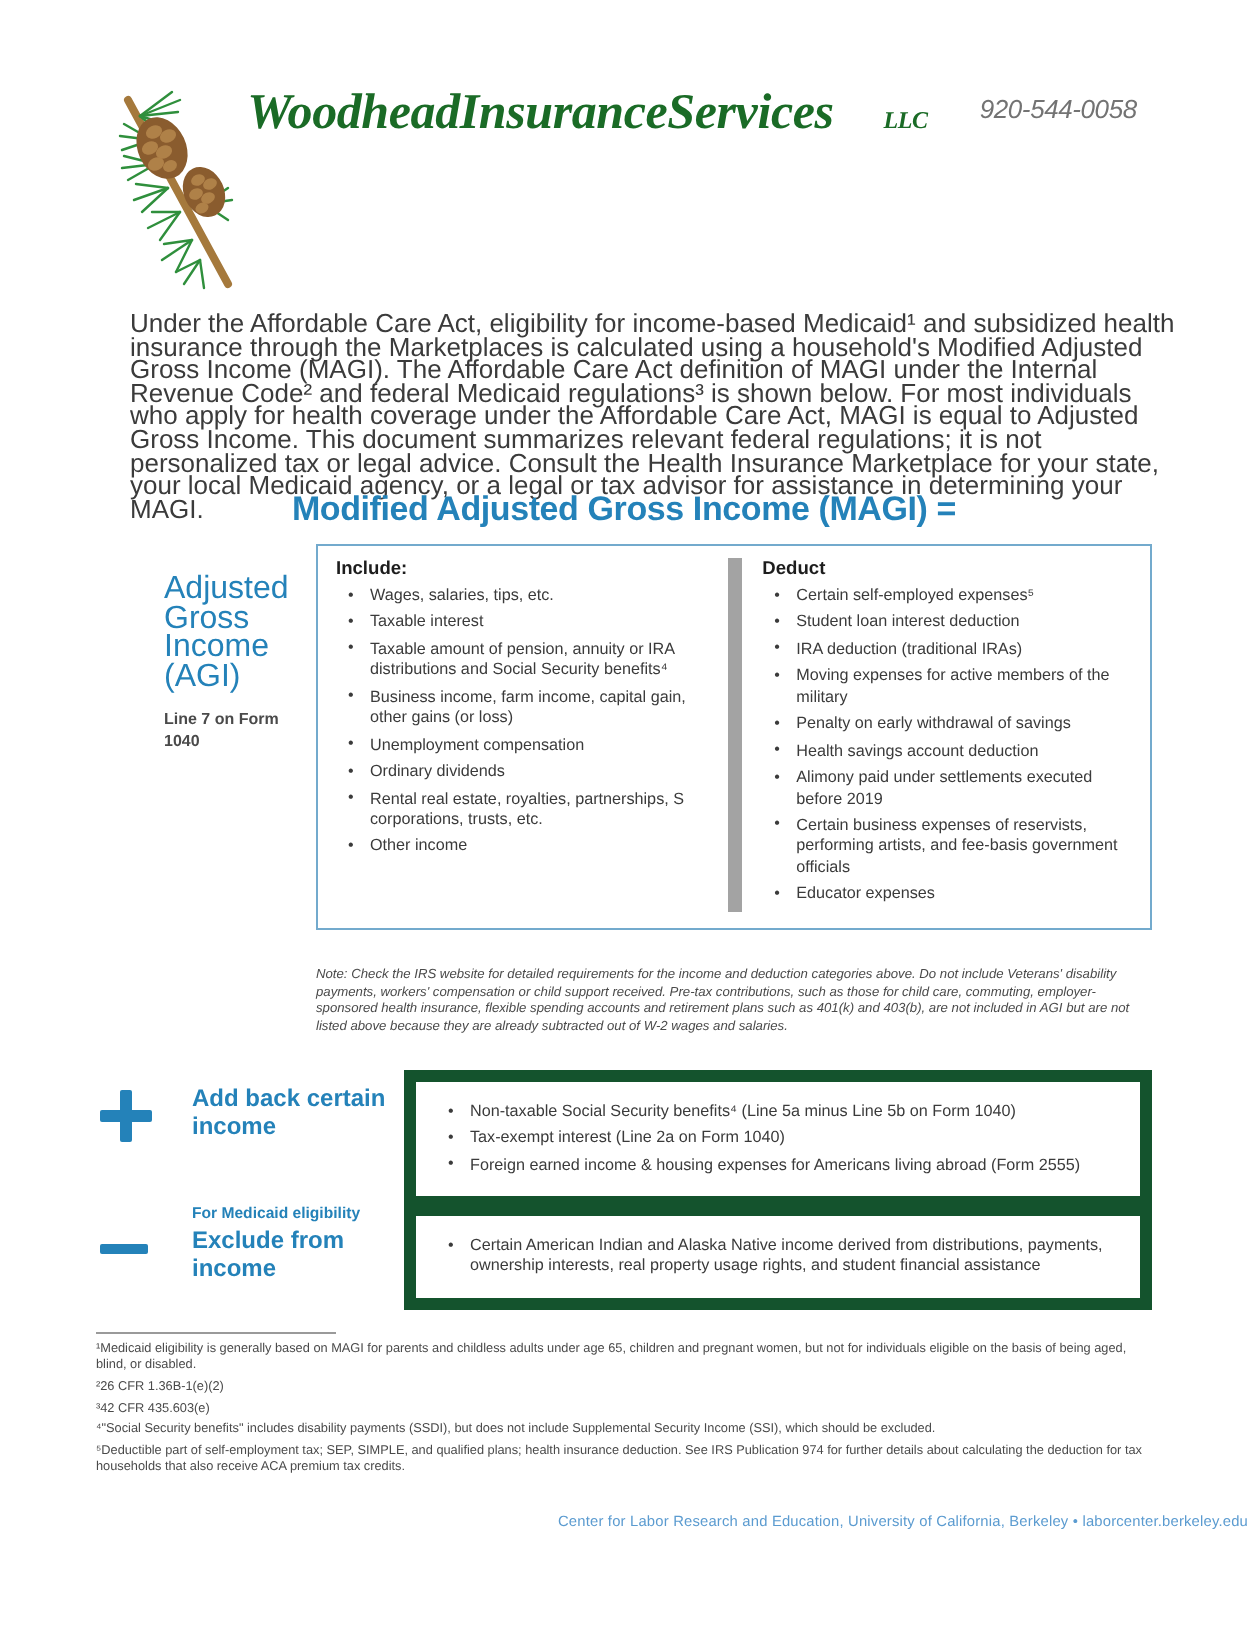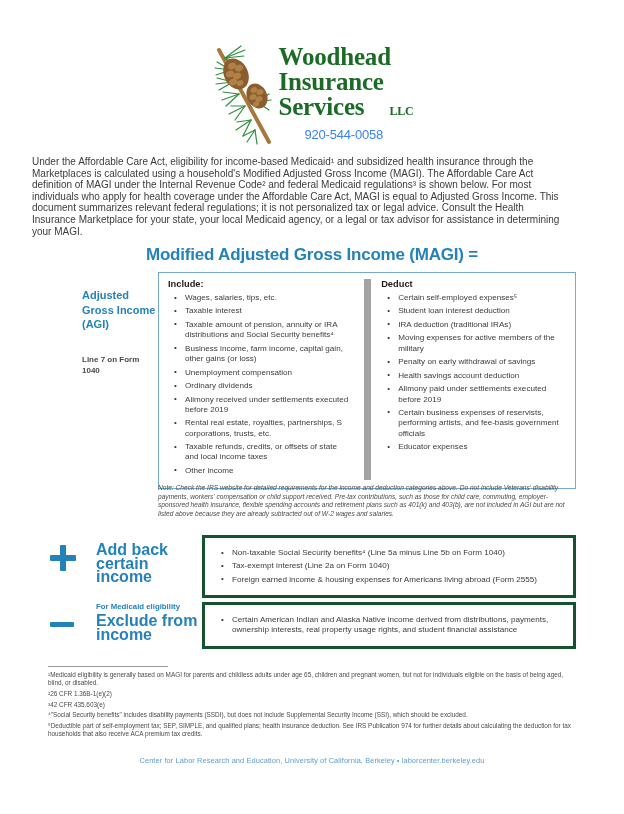--- a/index.html
+++ b/index.html
@@ -12,50 +12,50 @@
   }
   .page{position:relative;width:624px;height:814px;box-sizing:border-box;}
 
   
   .logo-block{
     position:absolute;left:0;top:44px;width:624px;height:104px;
     display:flex;justify-content:center;align-items:flex-start;
   }
   .logo-inner{display:flex;align-items:flex-start;}
   .logo-mark{width:66px;height:104px;flex:0 0 66px;position:relative;margin-right:2px;}
-  .logo-words{display:flex;flex-direction:column;}
+  .logo-words{display:flex;flex-direction:row;font-style:italic;}
   .logo-line{
     font-family:"Liberation Serif", serif;
     font-weight:700;color:#1a6b26;
     font-size:25px;line-height:25px;letter-spacing:-0.2px;
   }
   .logo-line.l3{display:flex;align-items:baseline;gap:24px;}
   .logo-llc{font-size:12px;margin-left:1px;color:#1a6b26;font-weight:700;}
   .logo-phone{
     font-family:"Liberation Sans", sans-serif;
-    font-size:13px;color:#3b82f6;margin-top:3px;margin-left:26px;letter-spacing:-0.2px;
+    font-size:13px;color:#737373;margin-top:3px;margin-left:26px;letter-spacing:-0.2px;
   }
 
   
   .intro{
-    position:absolute;left:32px;top:156px;width:528px;
-    font-size:10px;line-height:11.6px;color:#3b3b3b;text-align:left;
+    position:absolute;left:65px;top:156px;width:528px;
+    font-size:13px;line-height:11.6px;color:#3b3b3b;text-align:left;
   }
 
   
   .magi-title{
     position:absolute;left:0;top:245px;width:624px;text-align:center;
     font-size:17px;font-weight:700;color:#2482b9;letter-spacing:-0.2px;
   }
 
   
   .agi-row{position:absolute;left:48px;top:272px;width:528px;}
   .agi-label{
     position:absolute;left:34px;top:16px;width:74px;
-    color:#2482b9;font-weight:700;font-size:11px;line-height:14.5px;
+    color:#2482b9;font-weight:400;font-size:16px;line-height:14.5px;
   }
   .agi-sub{
     position:absolute;left:34px;top:82px;width:74px;
     color:#4a4a4a;font-weight:700;font-size:8px;line-height:11px;
   }
   .agi-box{
     position:absolute;left:110px;top:0;width:418px;
     border:1px solid #73aacd;box-sizing:border-box;
     display:flex;padding:6px 0 8px 0;
   }
@@ -84,46 +84,46 @@
   .addback-row{position:absolute;left:48px;top:535px;width:528px;}
   .sign{
     position:absolute;left:2px;top:10px;width:26px;height:26px;color:#2482b9;
   }
   .sign .h{position:absolute;left:0;top:10px;width:26px;height:6px;background:#2482b9;border-radius:1px;}
   .sign .v{position:absolute;left:10px;top:0;width:6px;height:26px;background:#2482b9;border-radius:1px;}
   .sign.minus{top:20px;}
   .sign.minus .h{width:24px;height:5px;top:0;}
   .row-label{
     position:absolute;left:48px;top:8px;width:110px;
-    color:#2482b9;font-weight:700;font-size:16px;line-height:13.5px;
+    color:#2482b9;font-weight:700;font-size:12px;line-height:13.5px;
   }
   .row-label-small{
     position:absolute;left:48px;top:0px;width:120px;
     color:#2482b9;font-weight:700;font-size:7.8px;line-height:10px;
   }
   .row-box{
     position:absolute;left:154px;top:0;width:374px;
-    border:3px solid #14532d;box-sizing:border-box;padding:6px 8px 6px 10px;
+    border:6px solid #14532d;box-sizing:border-box;padding:6px 8px 6px 10px;
   }
 
   
   .exclude-row{position:absolute;left:48px;top:602px;width:528px;}
 
   
   .fn-rule{
     position:absolute;left:48px;top:666px;width:120px;height:1px;background:#9a9a9a;
   }
   .footnotes{
     position:absolute;left:48px;top:671px;width:528px;
     font-size:6.4px;line-height:8.4px;color:#4a4a4a;
   }
   .footnotes p{margin:0 0 2.2px 0;}
 
   .footer{
-    position:absolute;left:0;top:756px;width:624px;text-align:center;
+    position:absolute;left:0;top:756px;width:624px;text-align:right;
     font-size:7.4px;color:#5b9bd0;letter-spacing:0.1px;
   }
 </style>
 </head>
 <body>
 
 <div class="page">
 
   <div class="logo-block">
     <div class="logo-inner">
@@ -204,23 +204,21 @@
     <div class="agi-box">
       <div class="col left">
         <div class="col-head">Include:</div>
         <ul class="bl" id="include-list">
             <li>Wages, salaries, tips, etc.</li>
             <li>Taxable interest</li>
             <li>Taxable amount of pension, annuity or IRA distributions and Social Security benefits⁴</li>
             <li>Business income, farm income, capital gain, other gains (or loss)</li>
             <li>Unemployment compensation</li>
             <li>Ordinary dividends</li>
-            <li>Alimony received under settlements executed before 2019</li>
             <li>Rental real estate, royalties, partnerships, S corporations, trusts, etc.</li>
-            <li>Taxable refunds, credits, or offsets of state and local income taxes</li>
             <li>Other income</li>
           </ul>
       </div>
       <div class="col right">
         <div class="col-head">Deduct</div>
         <ul class="bl" id="deduct-list">
             <li>Certain self-employed expenses⁵</li>
             <li>Student loan interest deduction</li>
             <li>IRA deduction (traditional IRAs)</li>
             <li>Moving expenses for active members of the military</li>

